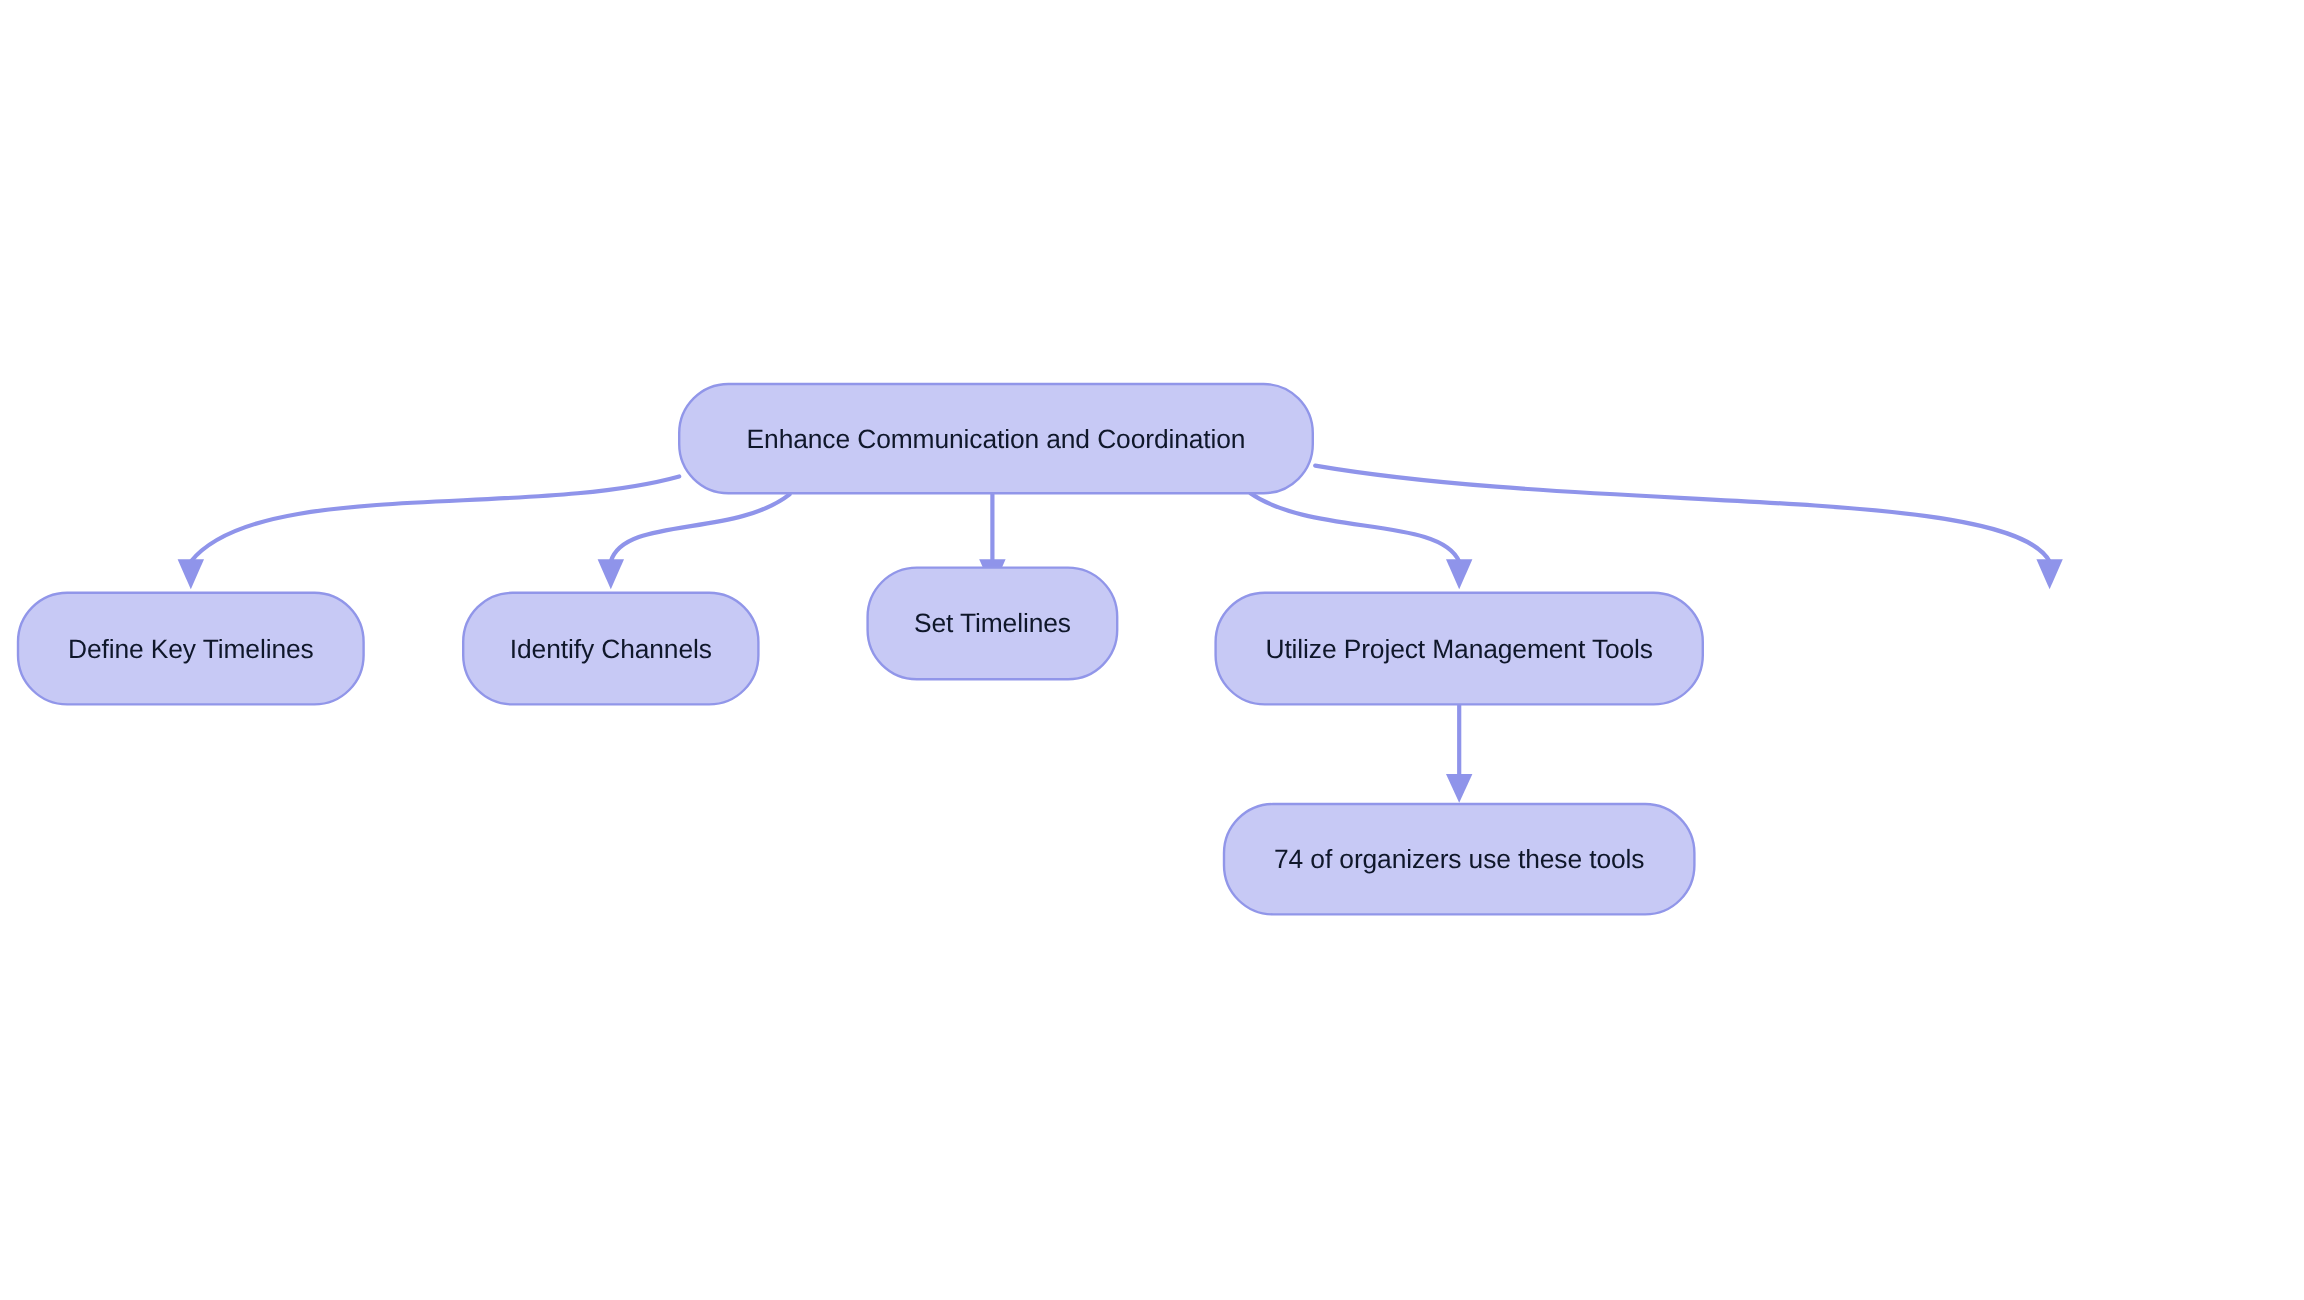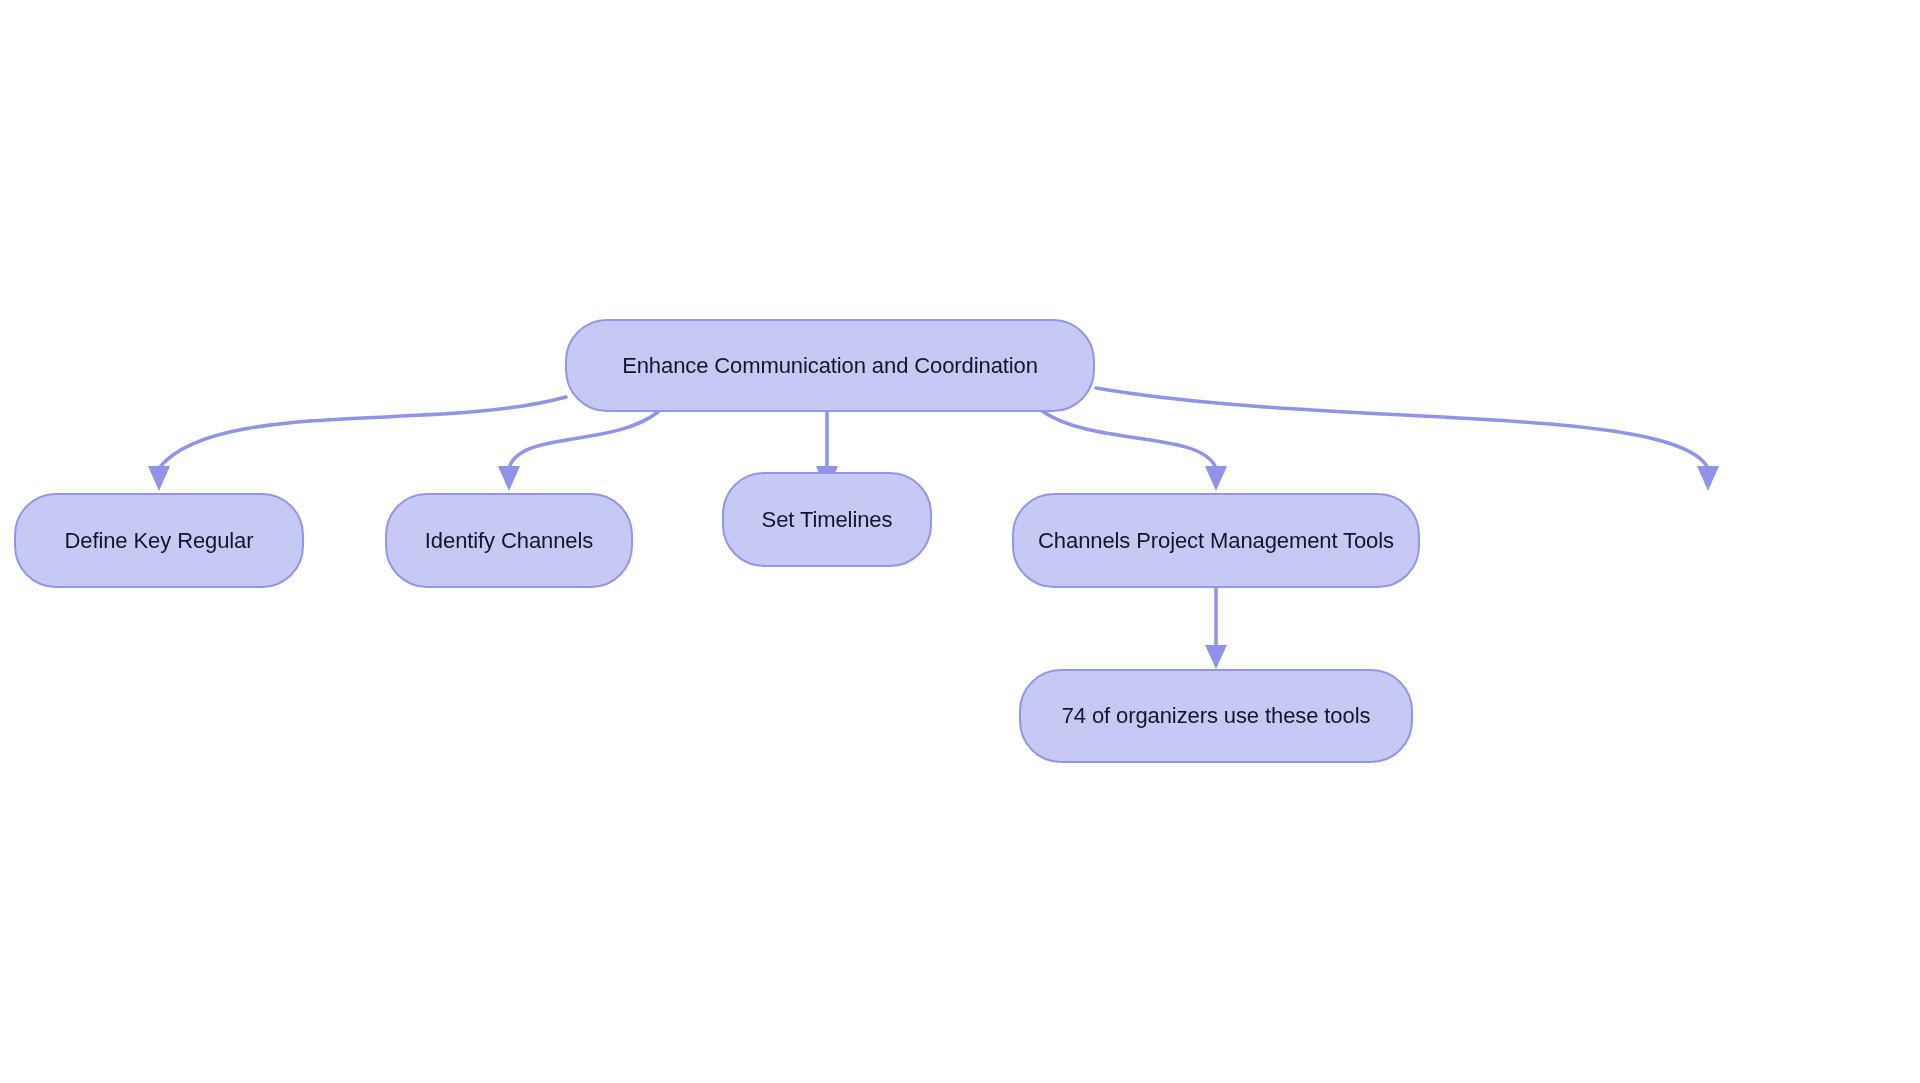--- a/index.html
+++ b/index.html
@@ -68,24 +68,24 @@
       <polygon points="498,466 520,466 509,491" fill="#8f94ea"></polygon>
       <polygon points="816,466 838,466 827,491" fill="#8f94ea"></polygon>
       <polygon points="1205,466 1227,466 1216,491" fill="#8f94ea"></polygon>
       <polygon points="1697,466 1719,466 1708,491" fill="#8f94ea"></polygon>
       <polygon points="1205,645 1227,645 1216,669" fill="#8f94ea"></polygon>
     </g>
   </svg>
 
   <div class="node node-root">Enhance Communication and Coordination</div>
 
-  <div class="node node-define">Define Key Regular</div>
+  <div class="node node-define">Define Key Timelines</div>
 
   <div class="node node-identify">Identify Channels</div>
 
   <div class="node node-set">Set Timelines</div>
 
-  <div class="node node-utilize">Channels Project Management Tools</div>
+  <div class="node node-utilize">Utilize Project Management Tools</div>
 
 
   <div class="node node-stat">74 of organizers use these tools</div>
 
 </div>
 
 </body></html>

